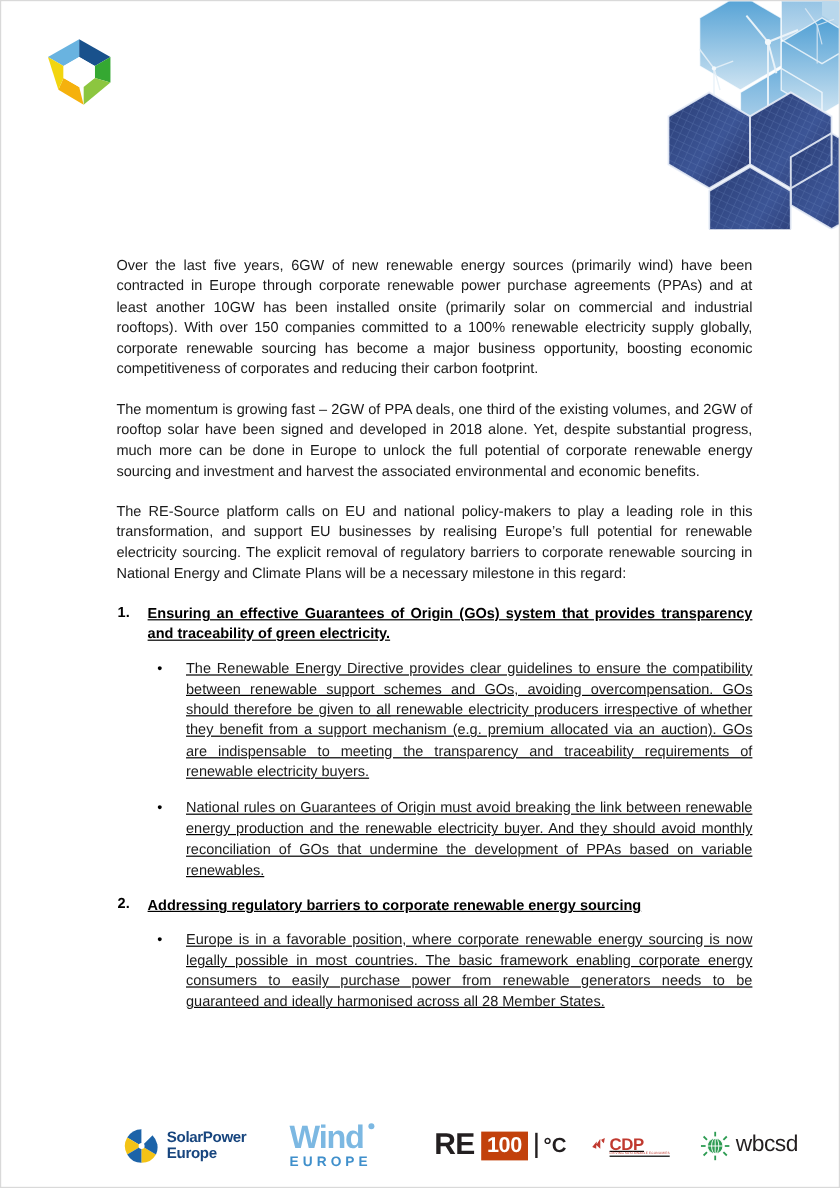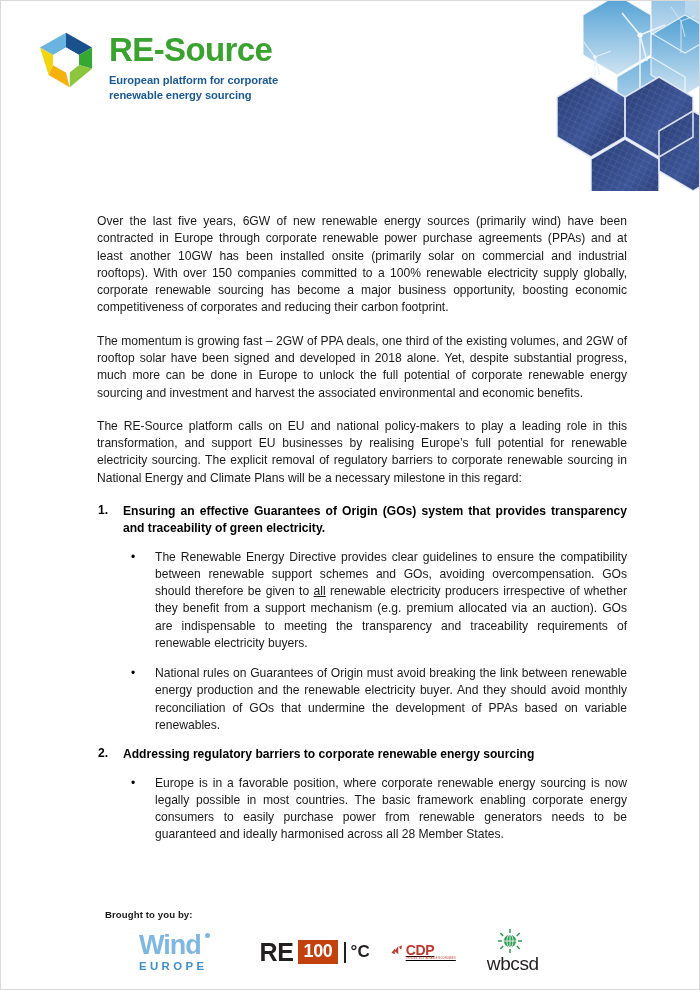--- a/index.html
+++ b/index.html
@@ -91,20 +91,21 @@
     text-align: justify;
     color: #1a1a1a;
   }
   p.para:last-child { margin-bottom: 0; }
 
   ol.rec-list {
     margin: 16px 0 0 0;
     padding: 0;
     list-style: none;
     counter-reset: recitem;
+    text-decoration: underline;
   }
   li.rec-item {
     position: relative;
     padding-left: 26px;
     margin-bottom: 12px;
   }
   li.rec-item::before {
     counter-increment: recitem;
     content: counter(recitem) ".";
     position: absolute;
@@ -256,21 +257,21 @@
   }
   .cdp-sub {
     display: block;
     font-size: 2.6px;
     color: #c0392f;
     letter-spacing: 0.15px;
     margin-top: 1px;
   }
 
   
-  .wbcsd { margin-left: 26px; display: flex; align-items: center; flex-direction: column; }
+  .wbcsd { margin-left: 26px; display: flex; align-items: flex-start; }
   .wbcsd-name {
     margin-left: 5px;
     font-size: 19px;
     color: #231f20;
     letter-spacing: -0.4px;
   }
 </style>
 </head>
 <body>
 
@@ -291,27 +292,20 @@
 
           <polygon points="92,64 56,94 56,70 71,58" fill="#8cc63f"></polygon>
 
           <polygon points="56,94 22,74 29,58 50,70" fill="#f5b10d"></polygon>
 
           <polygon points="22,74 8,30 29,42 29,58" fill="#f2d50f"></polygon>
 
           <polygon points="50,30 71,42 71,58 50,70 29,58 29,42" fill="#ffffff"></polygon>
         </g>
       </svg>
-      <div class="logo-text">
-        <div class="logo-wordmark">RE-Source</div>
-        <div class="logo-tagline">
-          <span>European platform for corporate</span><br>
-          <span>renewable energy sourcing</span>
-        </div>
-      </div>
     </div>
 
     <svg class="header-art" viewBox="0 0 240 190">
       <defs>
         <linearGradient id="skyGrad" x1="0" y1="0" x2="0" y2="1">
           <stop offset="0%" stop-color="#4f9fd4"></stop>
           <stop offset="100%" stop-color="#cfe4f2"></stop>
         </linearGradient>
         <linearGradient id="skyGrad2" x1="0" y1="0" x2="0" y2="1">
           <stop offset="0%" stop-color="#6fb0dc"></stop>
@@ -417,24 +411,38 @@
             <span class="bullet">•</span>
             <p class="sub-text">Europe is in a favorable position, where corporate renewable energy sourcing is now legally possible in most countries. The basic framework enabling corporate energy consumers to easily purchase power from renewable generators needs to be guaranteed and ideally harmonised across all 28 Member States.</p>
           </li>
         </ul>
       </li>
 
     </ol>
   </div>
 
   <div class="footer">
-    <div class="brought-by">Brought to you by:</div>
 
     <div class="logo-row">
 
+      <div class="footer-logo">
+        <svg width="30" height="30" viewBox="0 0 60 60">
+          <path d="M30 30 L30 2 A28 28 0 0 0 6 16 Z" fill="#1c63a8"></path>
+          <path d="M30 30 L6 16 A28 28 0 0 0 6 44 Z" fill="#f3c316"></path>
+          <path d="M30 30 L6 44 A28 28 0 0 0 30 58 Z" fill="#1c63a8"></path>
+          <path d="M30 30 L30 58 A28 28 0 0 0 54 44 Z" fill="#f3c316"></path>
+          <path d="M30 30 L54 44 A28 28 0 0 0 48 12 Z" fill="#1c63a8"></path>
+          <path d="M30 2 A28 28 0 0 1 48 12 L30 30 Z" fill="#ffffff"></path>
+          <circle cx="30" cy="30" r="5" fill="#ffffff"></circle>
+        </svg>
+        <div class="spe-text">
+          <span class="spe-l1">SolarPower</span>
+          <span class="spe-l2">Europe</span>
+        </div>
+      </div>
 
       <div class="footer-logo we-wrap">
         <div>
           <span class="we-wind"><span>Wind</span><span class="we-dot"></span></span>
           <span class="we-europe">EUROPE</span>
         </div>
       </div>
 
       <div class="footer-logo re100">
         <span class="re100-re">RE</span>

